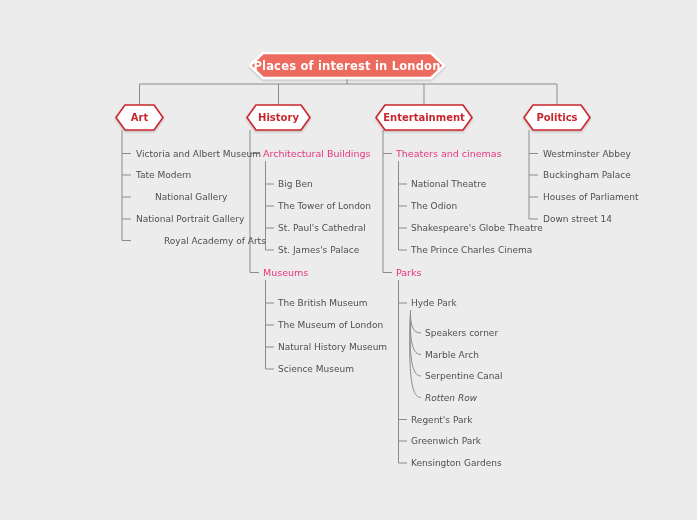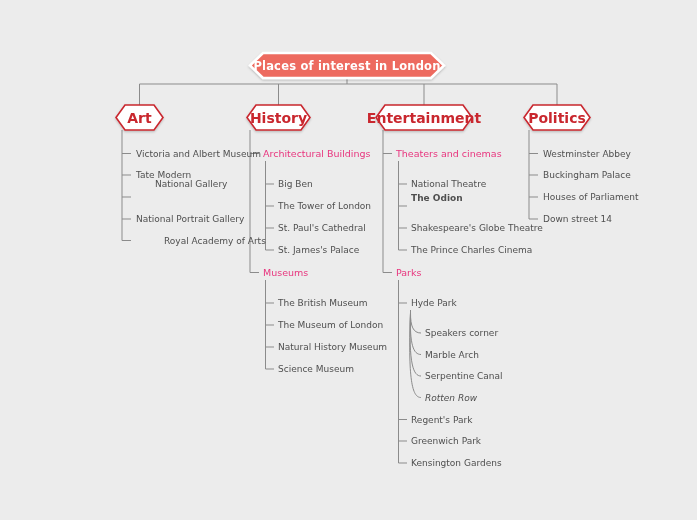--- a/index.html
+++ b/index.html
@@ -13,21 +13,21 @@
   .wires{position:absolute;left:0;top:0;}
   .node-label{
     position:absolute;
     display:flex;align-items:center;justify-content:center;
     white-space:nowrap;
   }
   .root-label{
     color:#ffffff;font-weight:bold;font-size:11.5px;letter-spacing:.2px;
   }
   .branch-label{
-    color:#c9272e;font-weight:bold;font-size:14px;
+    color:#c9272e;font-weight:bold;font-size:10px;
   }
   .item{
     position:absolute;transform:translateY(-50%);
     font-size:9px;color:#4f4f4f;white-space:nowrap;line-height:1;
   }
   .cat{
     color:#e8357e;font-size:9.5px;
   }
 </style>
 </head>
@@ -74,39 +74,39 @@
 
   <div class="node-label root-label" style="left:250px;top:53px;width:194px;height:25px;">Places of interest in London</div>
 
   <div class="node-label branch-label" style="left:116px;top:105px;width:47px;height:25px;">Art</div>
   <div class="node-label branch-label" style="left:376px;top:105px;width:96px;height:25px;">Entertainment</div>
   <div class="node-label branch-label" style="left:247px;top:105px;width:63px;height:25px;">History</div>
   <div class="node-label branch-label" style="left:524px;top:105px;width:66px;height:25px;">Politics</div>
 
   <div class="item" style="left:136px;top:153.5px;">Victoria and Albert Museum</div>
   <div class="item" style="left:136px;top:175px;">Tate Modern</div>
-  <div class="item" style="left:136px;top:184px;padding-left:19px;">National Gallery</div>
+  <div class="item" style="left:136px;top:197px;padding-left:19px;">National Gallery</div>
   <div class="item" style="left:136px;top:219px;">National Portrait Gallery</div>
   <div class="item" style="left:136px;top:240.5px;margin-left:28px;">Royal Academy of Arts</div>
 
   <div class="item cat" style="left:263px;top:153.5px;">Architectural Buildings</div>
   <div class="item" style="left:278px;top:184px;">Big Ben</div>
   <div class="item" style="left:278px;top:206px;">The Tower of London</div>
   <div class="item" style="left:278px;top:228px;">St. Paul's Cathedral</div>
   <div class="item" style="left:278px;top:250px;">St. James's Palace</div>
 
   <div class="item cat" style="left:263px;top:272.5px;">Museums</div>
   <div class="item" style="left:278px;top:303px;">The British Museum</div>
   <div class="item" style="left:278px;top:325px;">The Museum of London</div>
   <div class="item" style="left:278px;top:347px;">Natural History Museum</div>
   <div class="item" style="left:278px;top:369px;">Science Museum</div>
 
   <div class="item cat" style="left:396px;top:153.5px;">Theaters and cinemas</div>
   <div class="item" style="left:411px;top:184px;">National Theatre</div>
-  <div class="item" style="left:411px;top:198px;font-weight:bold;">The Odion</div>
+  <div class="item" style="left:411px;top:206px;">The Odion</div>
   <div class="item" style="left:411px;top:228px;">Shakespeare's Globe Theatre</div>
   <div class="item" style="left:411px;top:250px;">The Prince Charles Cinema</div>
 
   <div class="item cat" style="left:396px;top:272.5px;">Parks</div>
   <div class="item" style="left:411px;top:303px;">Hyde Park</div>
   <div class="item" style="left:425px;top:333px;">Speakers corner</div>
   <div class="item" style="left:425px;top:354.5px;">Marble Arch</div>
   <div class="item" style="left:425px;top:376px;">Serpentine Canal</div>
   <div class="item" style="left:425px;top:397.5px;font-style:italic;">Rotten Row</div>
   <div class="item" style="left:411px;top:419.5px;">Regent's Park</div>

